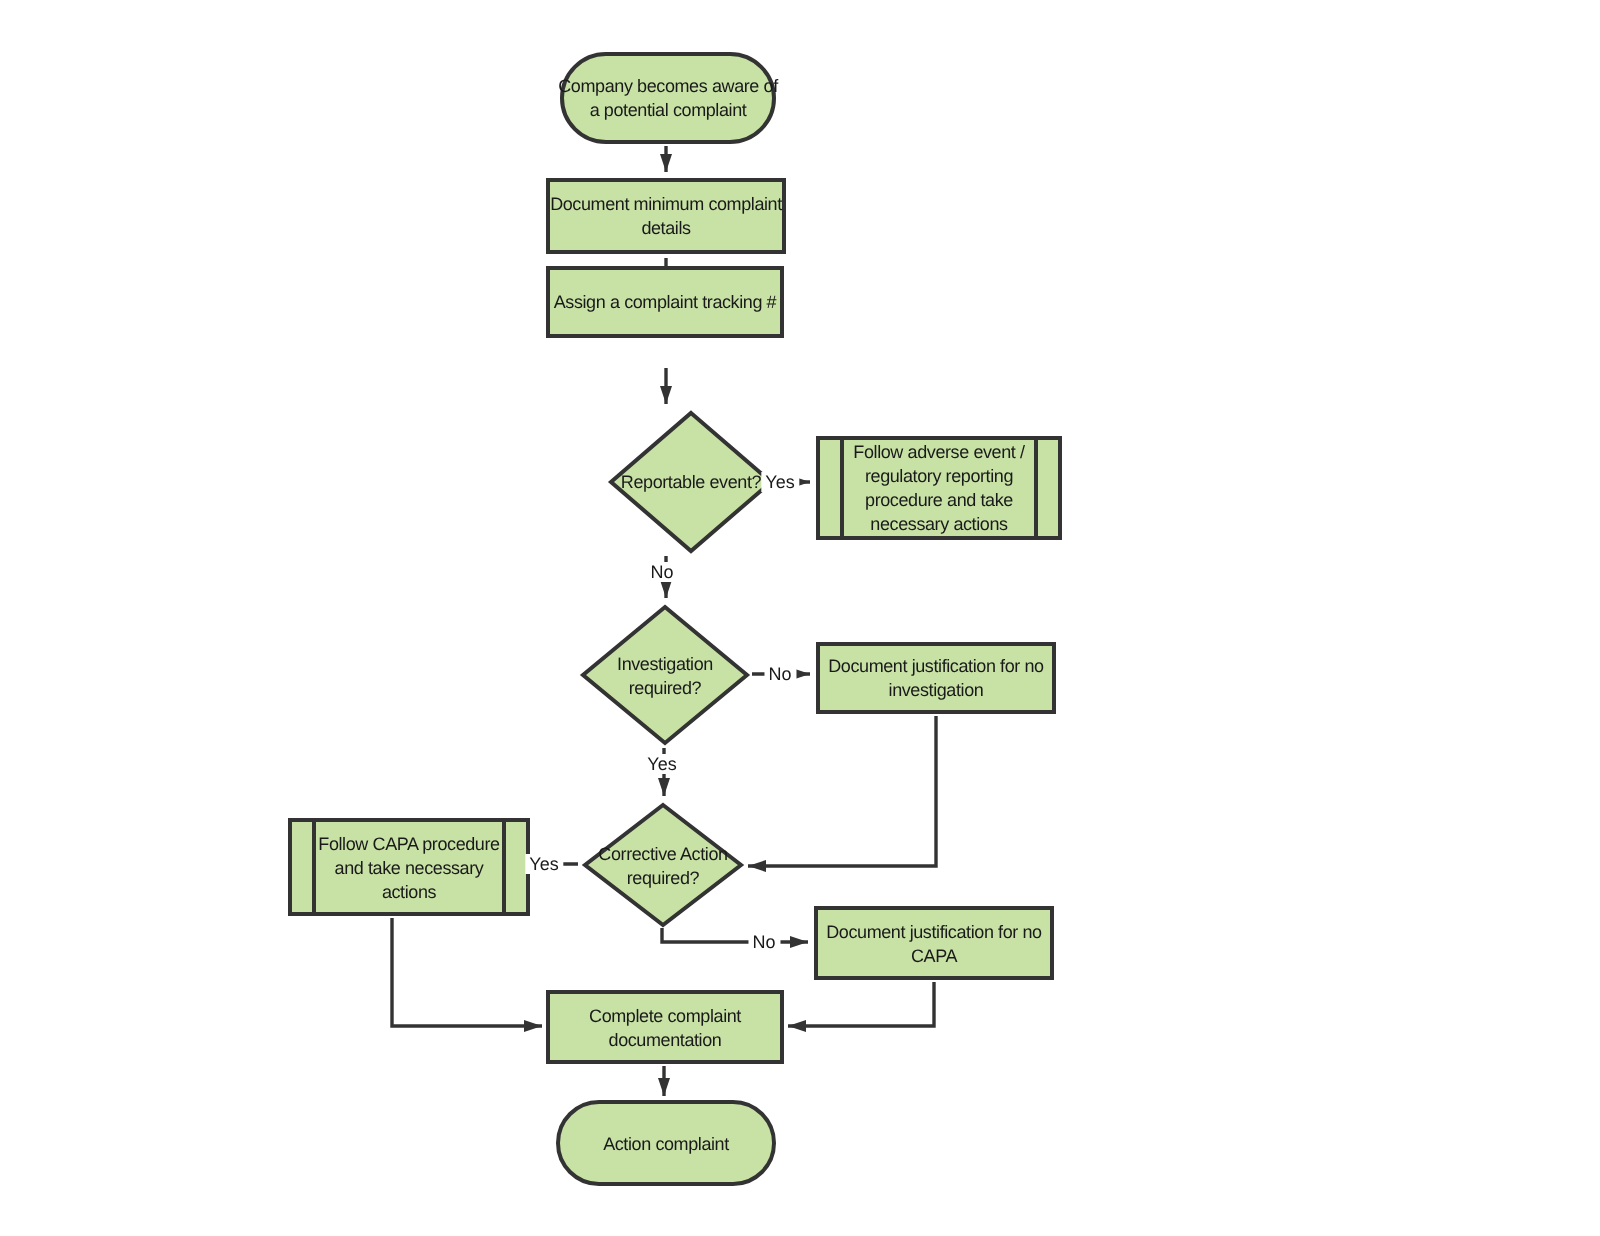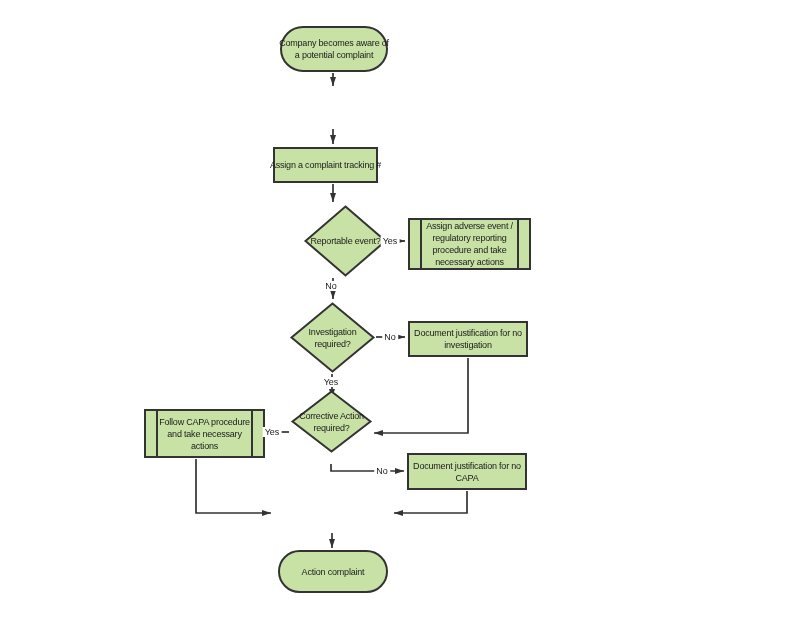--- a/index.html
+++ b/index.html
@@ -99,71 +99,79 @@
     <polyline points="467,491 467,513 394,513" marker-end="url(#arrow)"></polyline>
     <polyline points="196,459 196,513 271,513" marker-end="url(#arrow)"></polyline>
     <polyline points="332,533 332,548" marker-end="url(#arrow)"></polyline>
   </svg>
 
   <div class="node terminator" style="left:280px;top:26px;width:108px;height:46px">
     <span class="label">Company becomes aware of
 a potential complaint</span>
   </div>
 
+  <div class="node process" style="left:273px;top:89px;width:120px;height:38px">
+    <span class="label">Document minimum complaint
+details</span>
+  </div>
 
-  <div class="node process" style="left:273px;top:147px;width:105px;height:36px">
+  <div class="node process" style="left:273px;top:133px;width:119px;height:36px">
     <span class="label">Assign a complaint tracking #</span>
   </div>
 
   <div class="node decision" style="left:304px;top:205px;width:83px;height:72px">
     <svg width="83" height="72">
       <polygon points="41.5,1.5 81.5,36 41.5,70.5 1.5,36"></polygon>
     </svg>
     <span class="label">Reportable event?</span>
   </div>
 
   <div class="node predefined" style="left:408px;top:218px;width:123px;height:52px">
-    <span class="label">Assign adverse event /
+    <span class="label">Follow adverse event /
 regulatory reporting
 procedure and take
 necessary actions</span>
   </div>
 
   <div class="node decision" style="left:290px;top:302px;width:85px;height:71px">
     <svg width="85" height="71">
       <polygon points="42.5,1.5 83.5,35.5 42.5,69.5 1.5,35.5"></polygon>
     </svg>
     <span class="label">Investigation
 required?</span>
   </div>
 
   <div class="node process" style="left:408px;top:321px;width:120px;height:36px">
     <span class="label">Document justification for no
 investigation</span>
   </div>
 
-  <div class="node decision" style="left:291px;top:390px;width:81px;height:63px">
+  <div class="node decision" style="left:291px;top:401px;width:81px;height:63px">
     <svg width="81" height="63">
       <polygon points="40.5,1.5 79.5,31.5 40.5,61.5 1.5,31.5"></polygon>
     </svg>
     <span class="label">Corrective Action
 required?</span>
   </div>
 
   <div class="node predefined" style="left:144px;top:409px;width:121px;height:49px">
     <span class="label">Follow CAPA procedure
 and take necessary
 actions</span>
   </div>
 
   <div class="node process" style="left:407px;top:453px;width:120px;height:37px">
     <span class="label">Document justification for no
 CAPA</span>
   </div>
 
+  <div class="node process" style="left:273px;top:495px;width:119px;height:37px">
+    <span class="label">Complete complaint
+documentation</span>
+  </div>
 
   <div class="node terminator" style="left:278px;top:550px;width:110px;height:43px;border-radius:21.5px">
     <span class="label">Action complaint</span>
   </div>
 
   <span class="edge-label" style="left:390px;top:241px">Yes</span>
   <span class="edge-label" style="left:331px;top:286px">No</span>
   <span class="edge-label" style="left:390px;top:337px">No</span>
   <span class="edge-label" style="left:331px;top:382px">Yes</span>
   <span class="edge-label" style="left:272px;top:432px">Yes</span>

